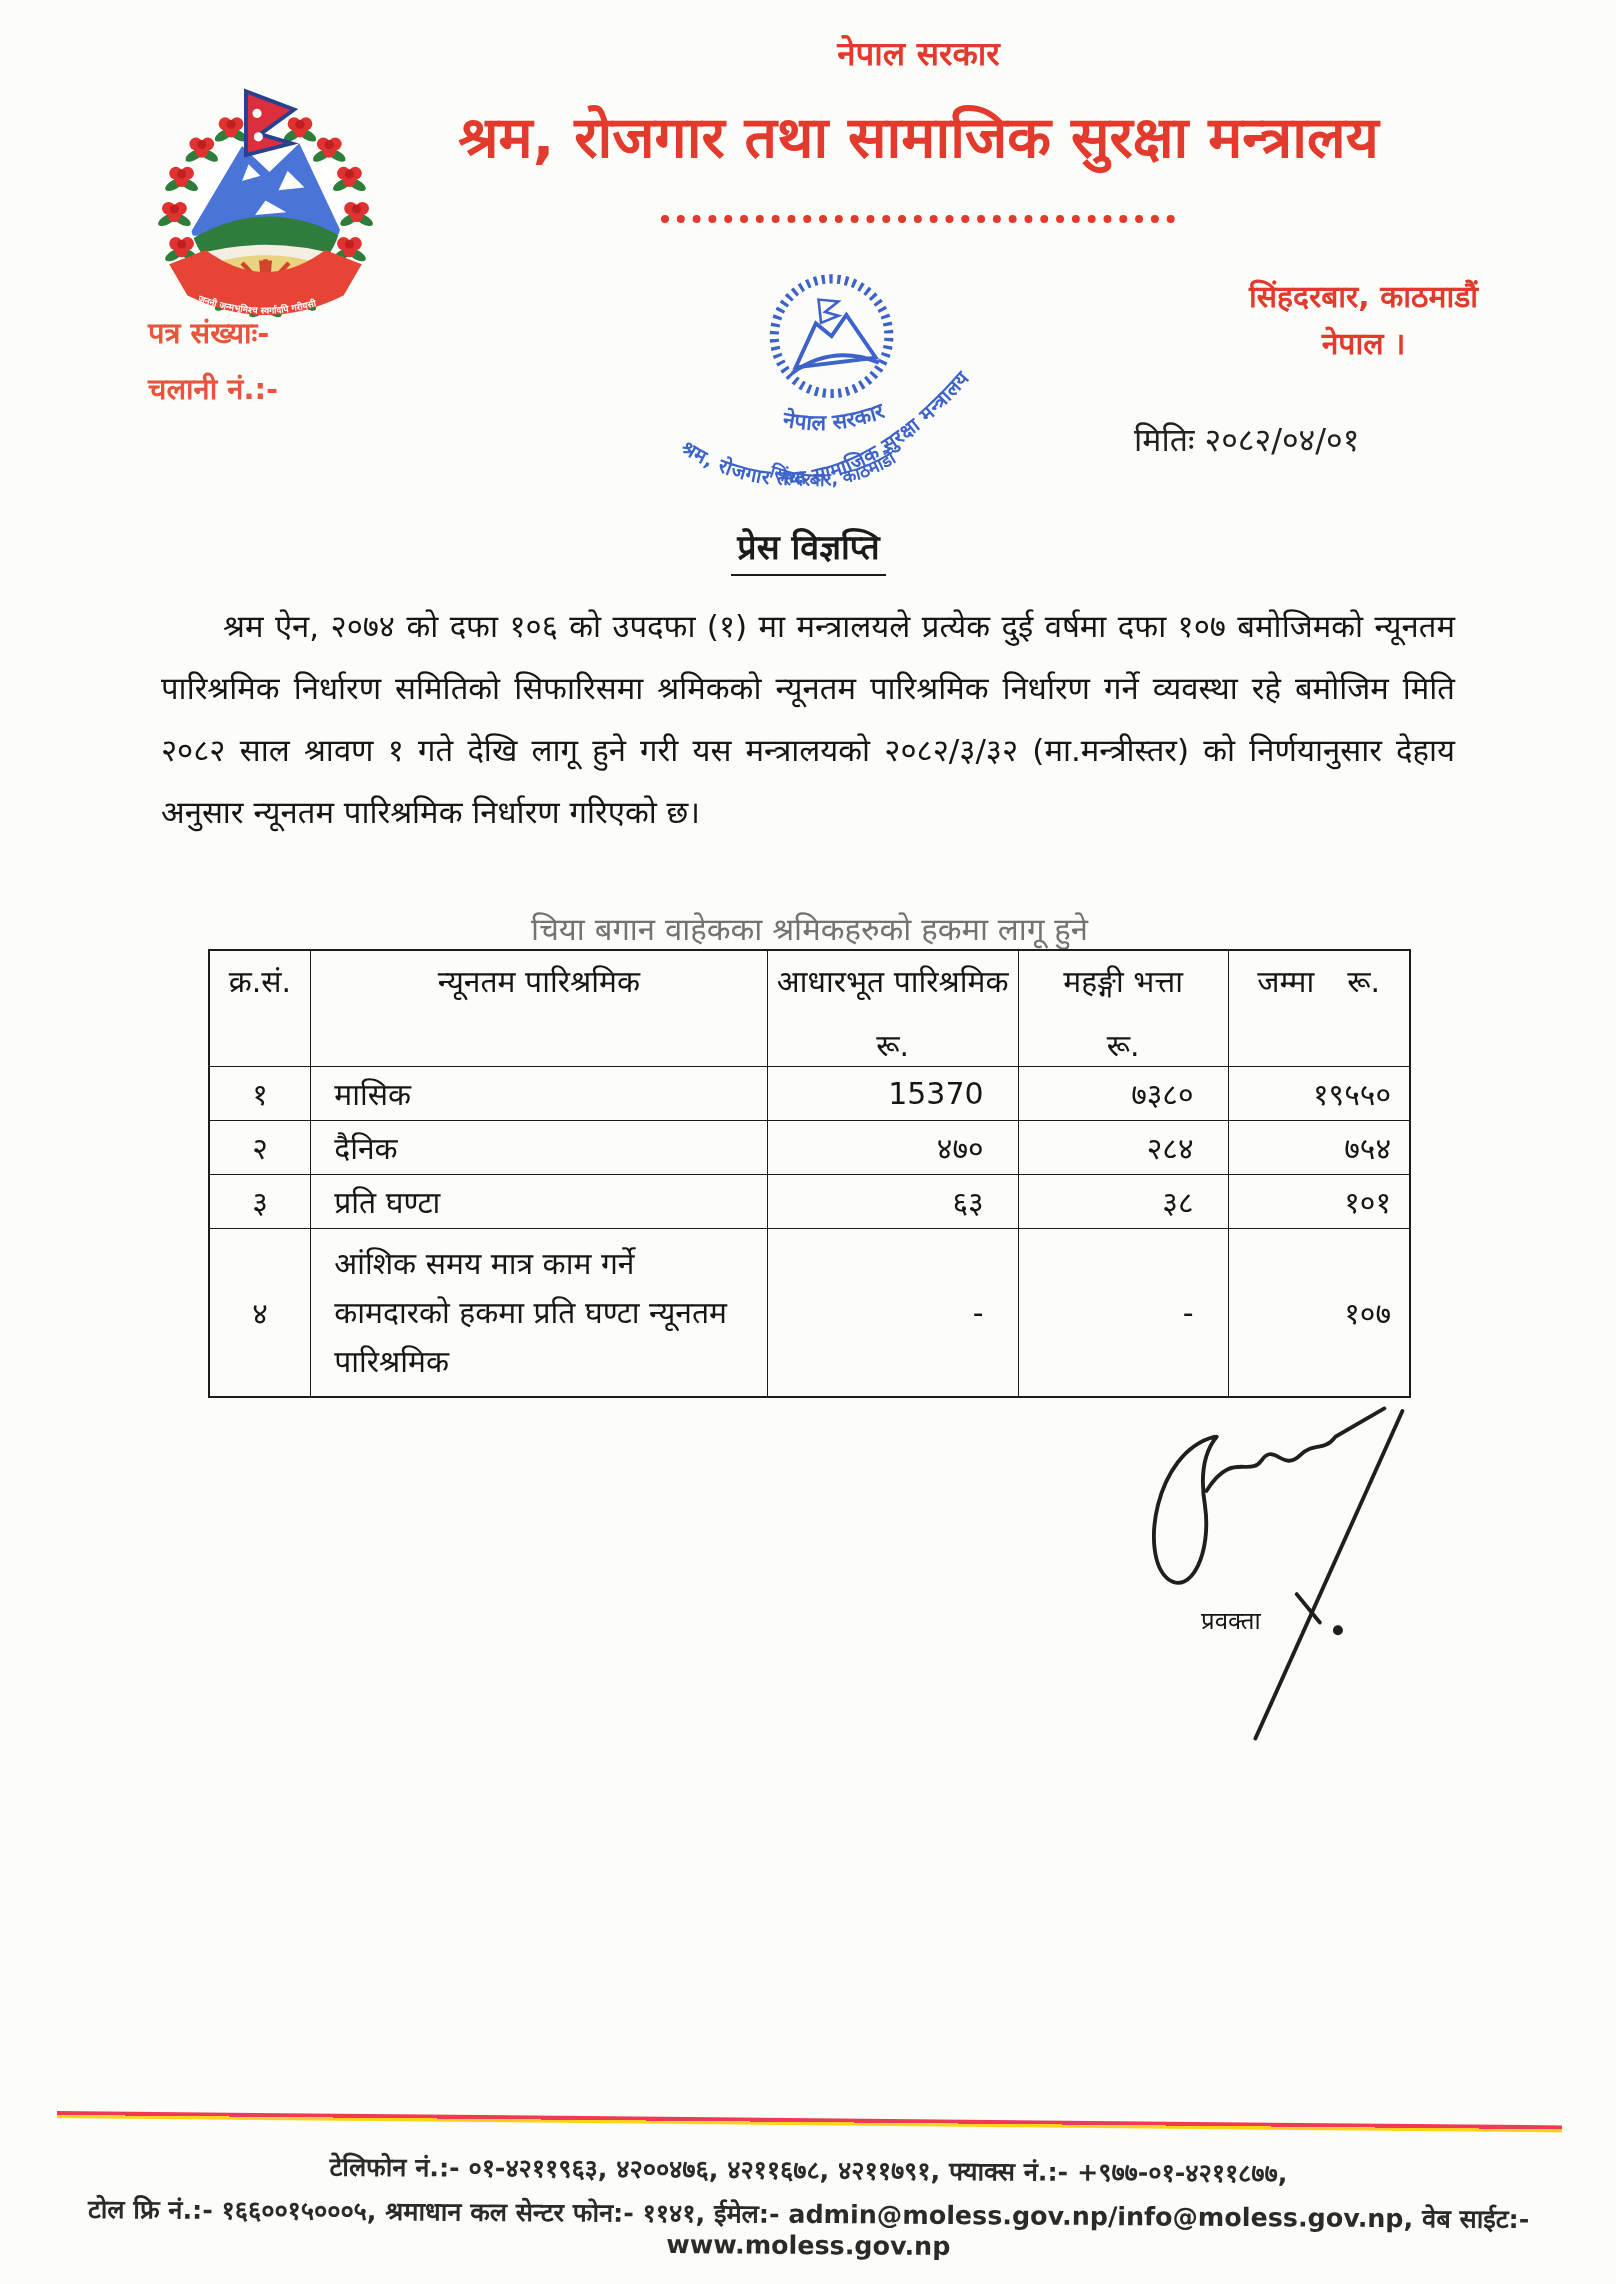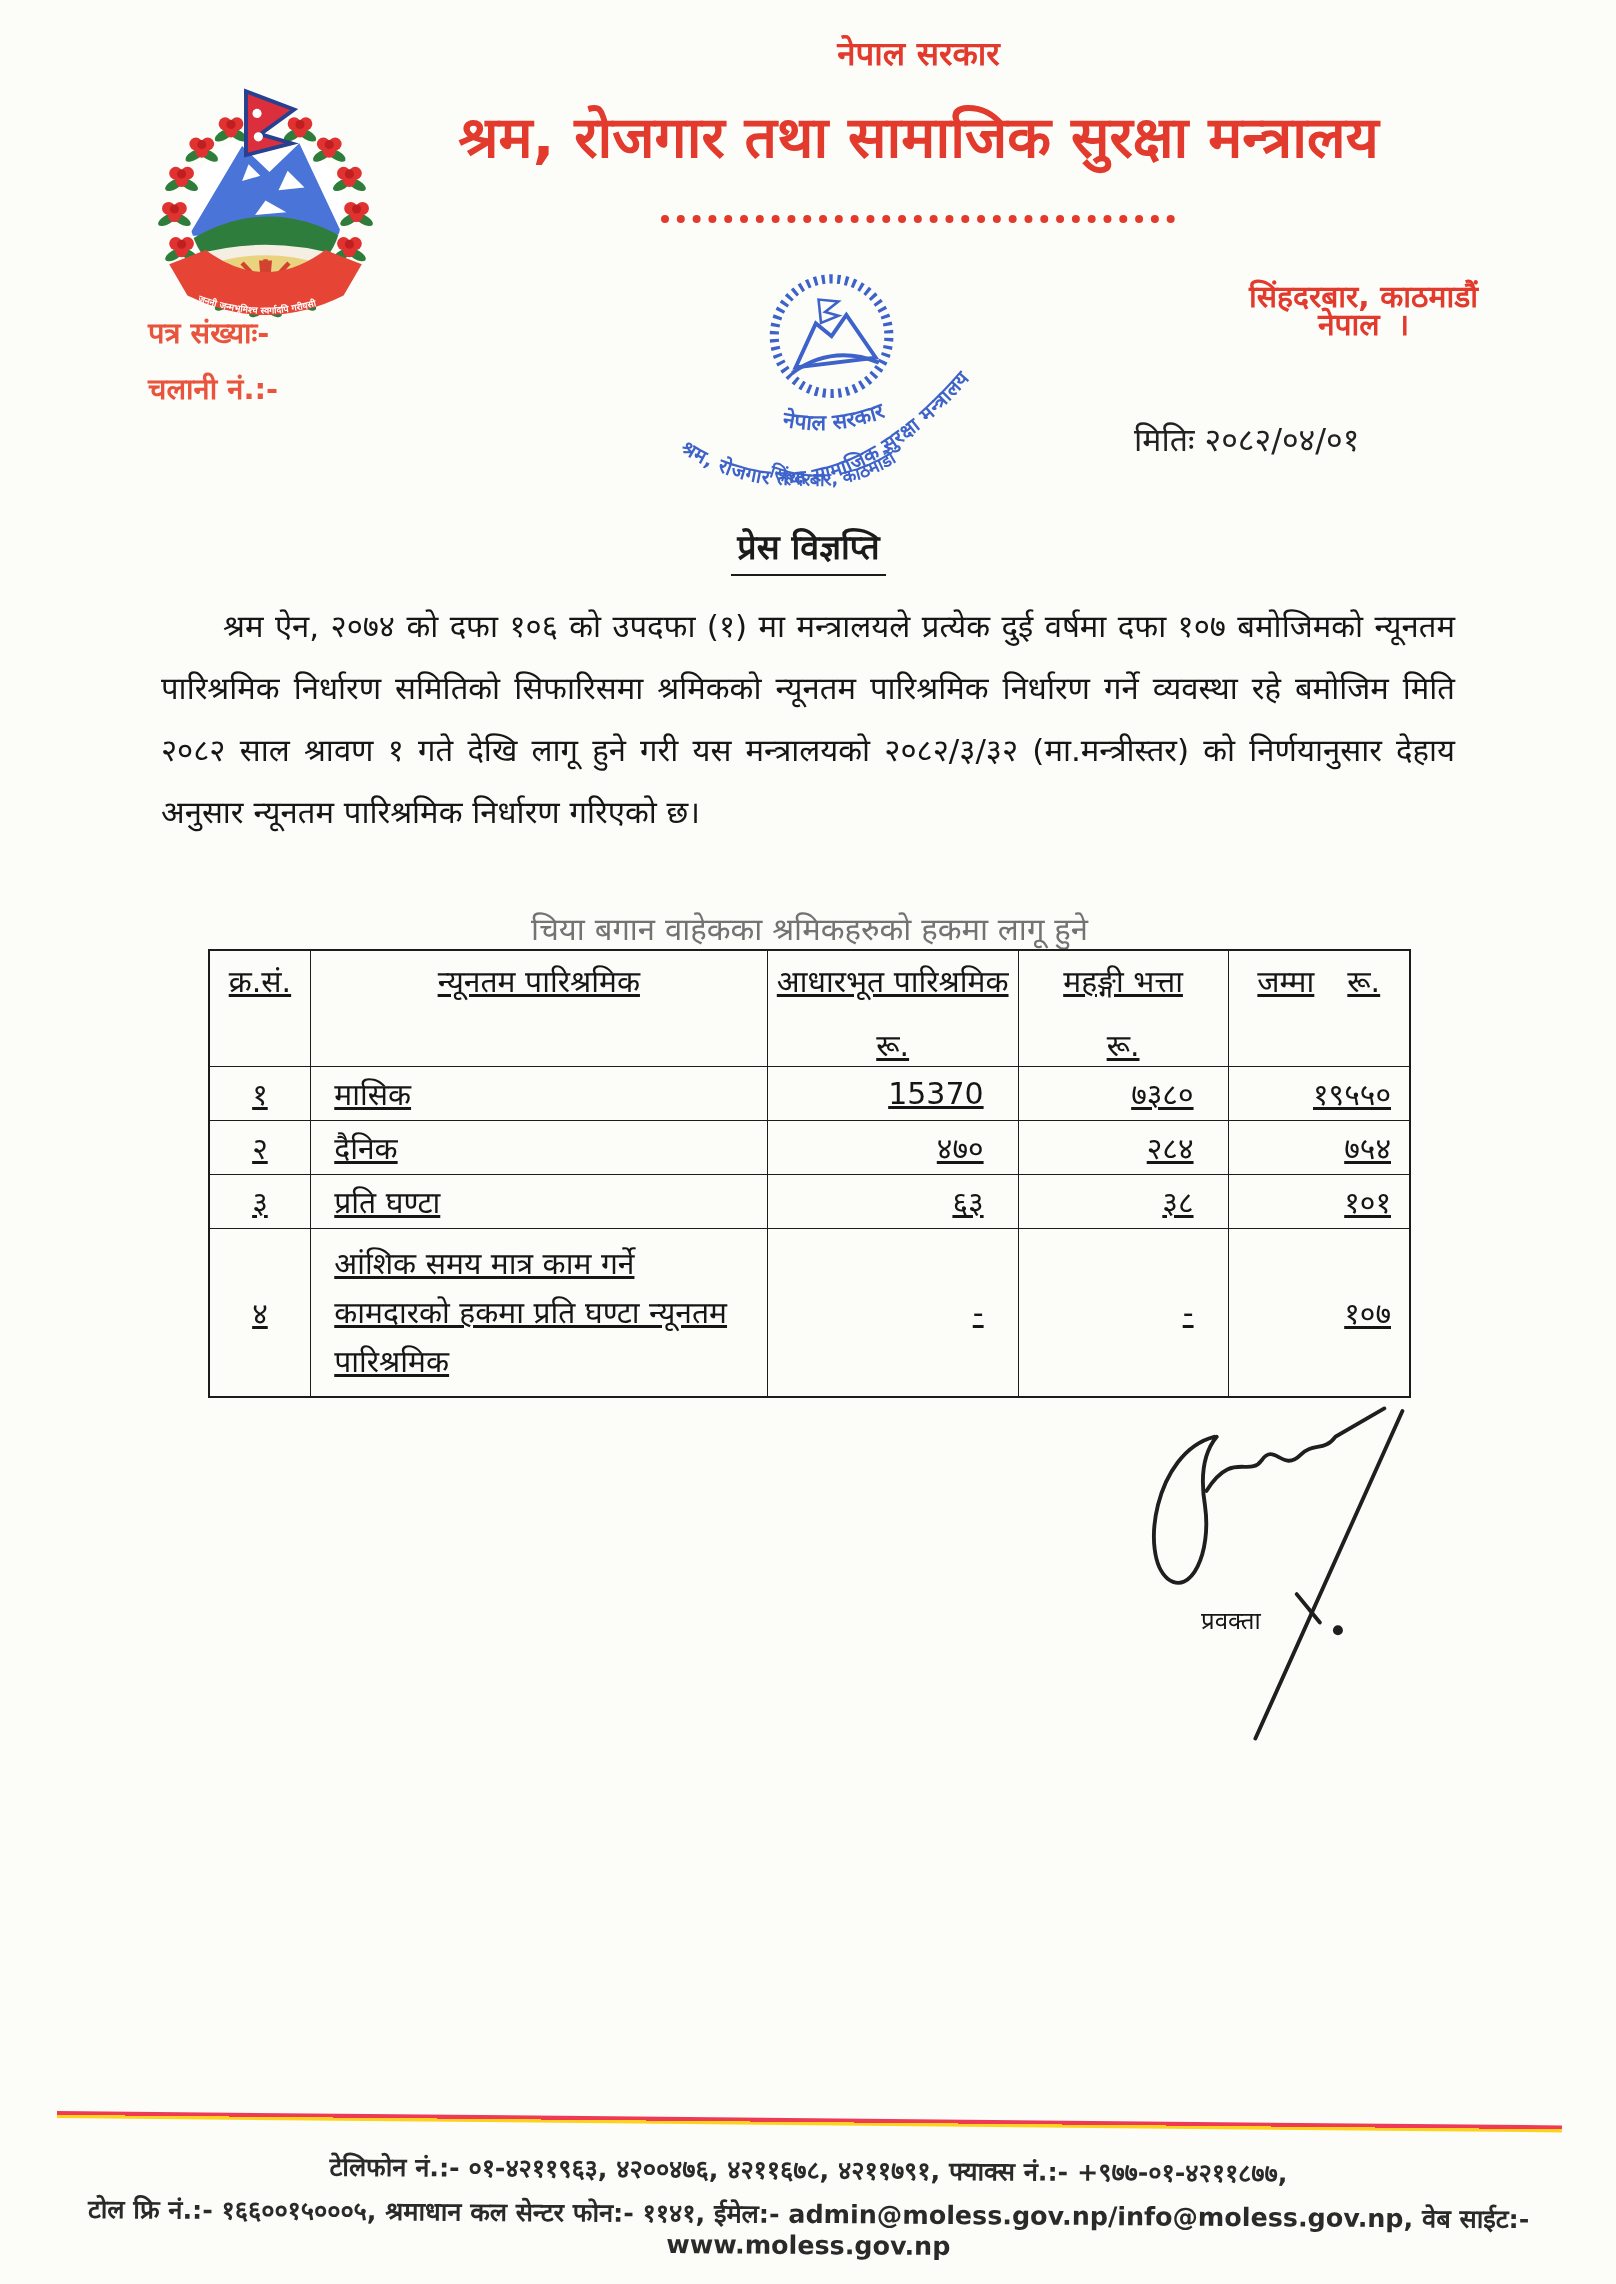--- a/index.html
+++ b/index.html
@@ -12,35 +12,35 @@
   .ministry-line{left:365px;top:96px;width:1107px;text-align:center;font-size:57px;font-weight:700;color:#e23a2c;}
   .dotted-rule{left:661px;top:215px;width:514px;height:0;border-bottom:8.5px dotted #e23a2c;}
 
   
   .ref1{left:148px;top:312px;font-size:29px;font-weight:700;color:#e8543c;}
   .ref2{left:148px;top:368px;font-size:29px;font-weight:700;color:#e8543c;}
 
   
   .address{left:1240px;top:282px;width:247px;text-align:center;color:#e23a2c;font-weight:700;font-size:30px;line-height:1.0;}
   .address .l1{white-space:nowrap;}
-  .address .l2{font-family:Liberation Mono, monospace;}
+  .address .l2{margin-top:17px;}
   .date-line{left:1134px;top:417px;font-size:32px;color:#222;}
 
   
   .press-title{left:0;top:523px;width:1617px;text-align:center;font-size:34px;font-weight:600;}
   .press-title span{border-bottom:2.6px solid #1b1b1b;padding:0 6.5px 6.5px 6.5px;}
 
   
   .body-par{left:161px;top:595px;width:1294px;font-size:31px;line-height:62px;
             text-align:justify;text-indent:62px;color:#161616;}
 
   
   .tbl-caption{left:208px;top:907px;width:1203px;text-align:center;font-size:31px;color:#737373;}
   table.wage{position:absolute;left:208px;top:949px;width:1203px;border-collapse:collapse;
-             table-layout:fixed;font-size:30px;color:#161616;border:2px solid #1c1c1c;text-decoration:underline;}
+             table-layout:fixed;font-size:30px;color:#161616;border:2px solid #1c1c1c;}
   table.wage th,table.wage td{border:1.3px solid #1c1c1c;font-weight:400;}
   table.wage th{height:98px;vertical-align:top;padding-top:9px;text-align:center;}
   th .unit{display:block;margin-top:23.4px;}
   th.last .unit{display:inline;margin-left:33px;margin-top:0;}
   td{height:51px;vertical-align:middle;}
   td.center{text-align:center;}
   td.name{padding-left:23.4px;text-align:left;}
   td.num{text-align:right;padding-right:34px;}
   td.total{padding-right:18px;padding-left:16px;}
   tr.tall td{height:154px;}

